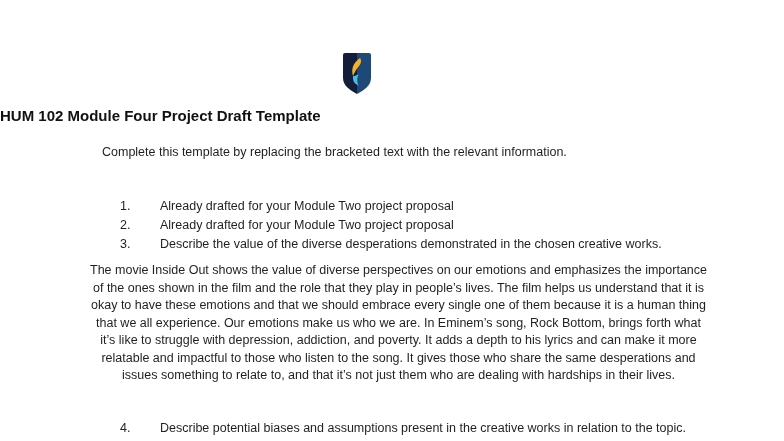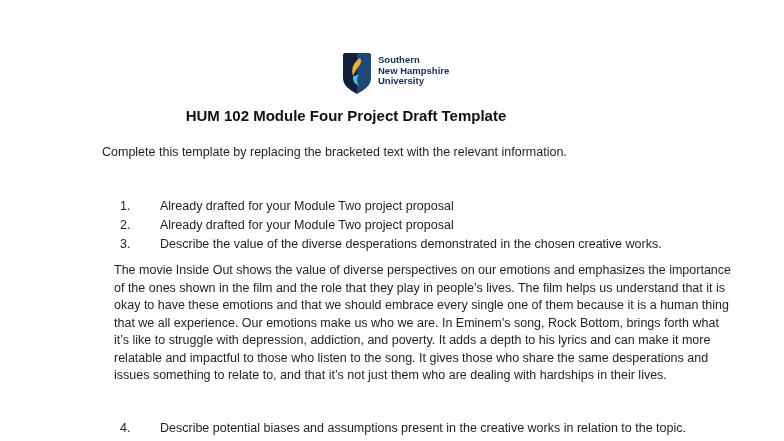--- a/index.html
+++ b/index.html
@@ -3,35 +3,35 @@
 <meta charset="utf-8">
 <style>
   * { margin:0; padding:0; box-sizing:border-box; }
   html,body { width:784px; height:441px; background:#ffffff; }
   body { font-family:"Liberation Sans", sans-serif; color:#1f1f1f; }
   .page { position:relative; width:784px; height:441px; background:#fff; overflow:hidden; }
 
   .logo { position:absolute; left:342px; top:52px; display:flex; align-items:flex-start; gap:6px; }
   .logo-text { font-size:9.5px; font-weight:700; color:#1b2a4d; line-height:10.5px; padding-top:3px; }
 
-  .doc-title { position:absolute; left:0; top:107px; width:692px; text-align:center;
+  .doc-title { position:absolute; left:0; top:107px; width:692px; 
                font-size:15px; font-weight:700; color:#111; }
 
   .intro { position:absolute; left:102px; top:145px; width:620px; font-size:12.5px; }
 
   .part-heading { position:absolute; left:90px; top:178px; width:620px;
                   font-size:12.5px; font-weight:700; }
 
   .num-list { position:absolute; left:90px; top:197px; width:630px; font-size:12.5px; }
   .li { display:flex; line-height:19px; }
   .li .num { width:14px; margin-left:30px; text-align:left; }
   .li .txt { margin-left:26px; }
 
   .body-par { position:absolute; left:90px; top:262px; width:617px;
-              font-size:12.5px; line-height:17.5px; text-align:left;margin-left:24px; }
+              font-size:12.5px; line-height:17.5px; text-align:center; }
 
   .item4 { position:absolute; left:90px; top:419px; width:640px; font-size:12.5px; }
 </style>
 </head>
 <body>
 
 <div class="page">
 
   <div class="logo">
     <span>
@@ -42,25 +42,20 @@
           </clipPath>
         </defs>
         <g clip-path="url(#shieldClip)">
           <rect x="0" y="0" width="15" height="43" fill="#131f3a"></rect>
           <rect x="15" y="0" width="15" height="43" fill="#1e4977"></rect>
           <path d="M18,6 C11,11 9,17 11,24 C12.5,20 14.5,17 17,14 C19.5,11 19.5,8 18,6 Z" fill="#f3b229"></path>
           <path d="M11,24 C10.5,29 12.5,32 16.5,33.5 C14.5,29.5 15,26 16.5,22.5 C14,23.5 12,24.5 11,24 Z" fill="#45bde7"></path>
         </g>
       </svg>
     </span>
-    <div class="logo-text">
-      <div>Southern</div>
-      <div>New Hampshire</div>
-      <div>University</div>
-    </div>
   </div>
 
   <div class="doc-title">HUM 102 Module Four Project Draft Template</div>
 
   <div class="intro">Complete this template by replacing the bracketed text with the relevant information.</div>
 
 
   <div class="num-list">
     <div class="li">
       <span class="num">1.</span>

